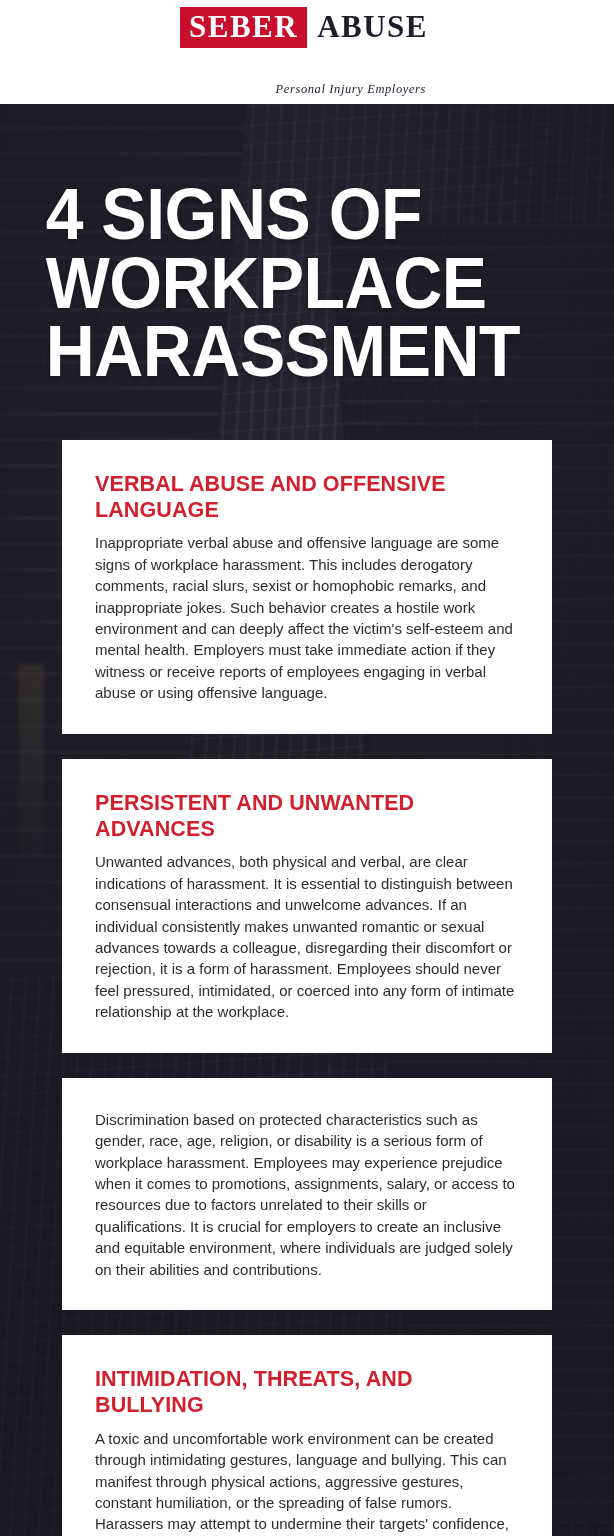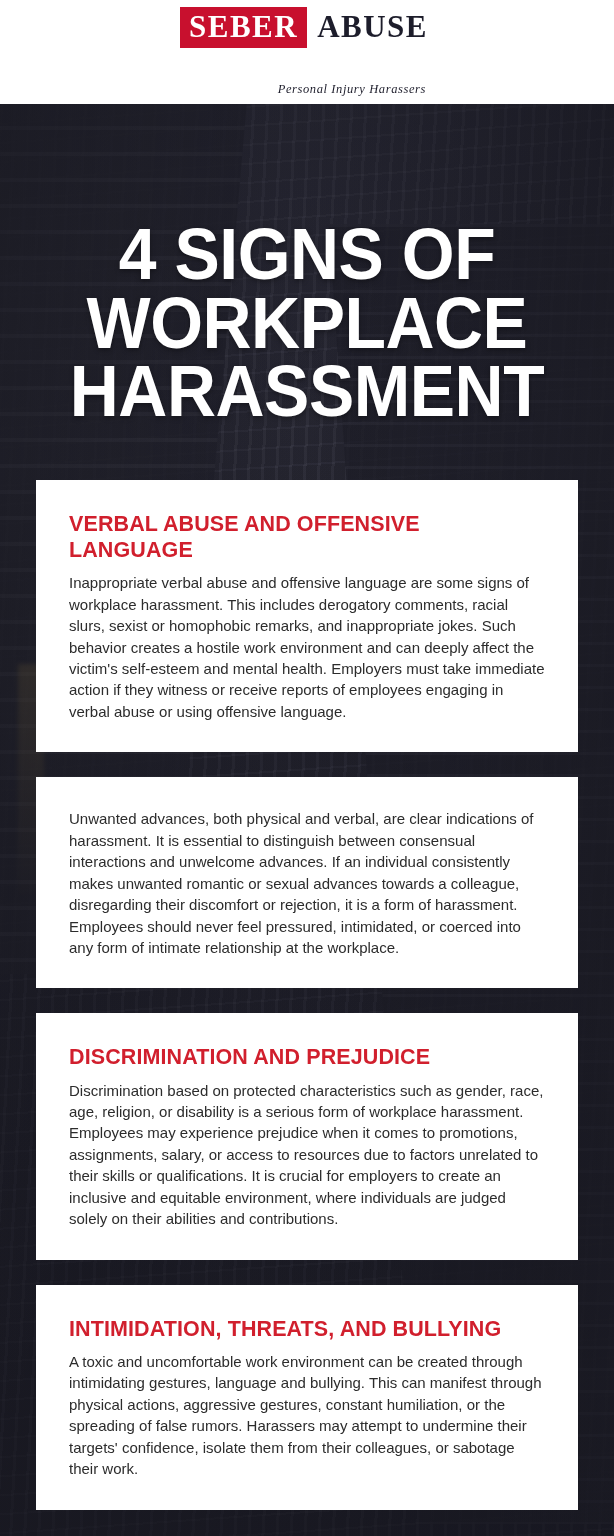--- a/index.html
+++ b/index.html
@@ -134,22 +134,21 @@
     background:
       radial-gradient(ellipse at 50% 22%, rgba(0,0,0,0) 0%, rgba(20,20,28,0.55) 75%),
       linear-gradient(180deg, rgba(28,28,38,0.55) 0%, rgba(28,28,38,0.30) 25%, rgba(28,28,38,0.45) 100%);
   }
 
   
   .title-block {
     position: relative;
     z-index: 3;
     padding: 76px 26px 0 26px;
-    text-align: center;
-    margin-top: 40px;
+    text-align: left;
   }
   .title-line {
     color: #ffffff;
     font-family: "Liberation Sans", sans-serif;
     font-weight: bold;
     font-size: 73px;
     line-height: 0.94;
     letter-spacing: -0.5px;
     transform: scaleX(0.93);
     text-transform: uppercase;
@@ -160,21 +159,21 @@
   .cards {
     position: relative;
     z-index: 3;
     margin-top: 54px;
     display: flex;
     flex-direction: column;
     gap: 25px;
   }
 
   .card {
-    width: 542px;
+    width: 490px;
     margin: 0 auto;
     background: #ffffff;
     padding: 31px 33px 30px 33px;
   }
 
   .card-title {
     color: #d11f2d;
     font-family: "Liberation Sans", sans-serif;
     font-weight: bold;
     font-size: 21.5px;
@@ -215,21 +214,21 @@
 <body>
 
 <div class="infographic">
 
   <div class="logo-band">
     <div class="logo-wrap">
       <div class="logo-top">
         <span class="logo-mark">SEBER</span>
         <span class="logo-word">ABUSE</span>
       </div>
-      <div class="logo-sub">Personal Injury Harassers</div>
+      <div class="logo-sub">Personal Injury Employers</div>
     </div>
   </div>
 
   <div class="body-area">
     <div class="bg-photo"></div>
     <div class="bg-tower-a"></div>
     <div class="bg-tower-b"></div>
     <div class="bg-window-glow"></div>
     <div class="bg-vignette"></div>
 
@@ -240,25 +239,25 @@
     </div>
 
     <div class="cards">
 
       <div class="card">
         <div class="card-title">VERBAL ABUSE AND OFFENSIVE LANGUAGE</div>
         <div class="card-body">Inappropriate verbal abuse and offensive language are some signs of workplace harassment. This includes derogatory comments, racial slurs, sexist or homophobic remarks, and inappropriate jokes. Such behavior creates a hostile work environment and can deeply affect the victim's self-esteem and mental health. Employers must take immediate action if they witness or receive reports of employees engaging in verbal abuse or using offensive language.</div>
       </div>
 
       <div class="card">
+        <div class="card-title">PERSISTENT AND UNWANTED ADVANCES</div>
         <div class="card-body">Unwanted advances, both physical and verbal, are clear indications of harassment. It is essential to distinguish between consensual interactions and unwelcome advances. If an individual consistently makes unwanted romantic or sexual advances towards a colleague, disregarding their discomfort or rejection, it is a form of harassment. Employees should never feel pressured, intimidated, or coerced into any form of intimate relationship at the workplace.</div>
       </div>
 
       <div class="card">
-        <div class="card-title">DISCRIMINATION AND PREJUDICE</div>
         <div class="card-body">Discrimination based on protected characteristics such as gender, race, age, religion, or disability is a serious form of workplace harassment. Employees may experience prejudice when it comes to promotions, assignments, salary, or access to resources due to factors unrelated to their skills or qualifications. It is crucial for employers to create an inclusive and equitable environment, where individuals are judged solely on their abilities and contributions.</div>
       </div>
 
       <div class="card">
         <div class="card-title">INTIMIDATION, THREATS, AND BULLYING</div>
         <div class="card-body">A toxic and uncomfortable work environment can be created through intimidating gestures, language and bullying. This can manifest through physical actions, aggressive gestures, constant humiliation, or the spreading of false rumors. Harassers may attempt to undermine their targets' confidence, isolate them from their colleagues, or sabotage their work.</div>
       </div>
 
     </div>
 

